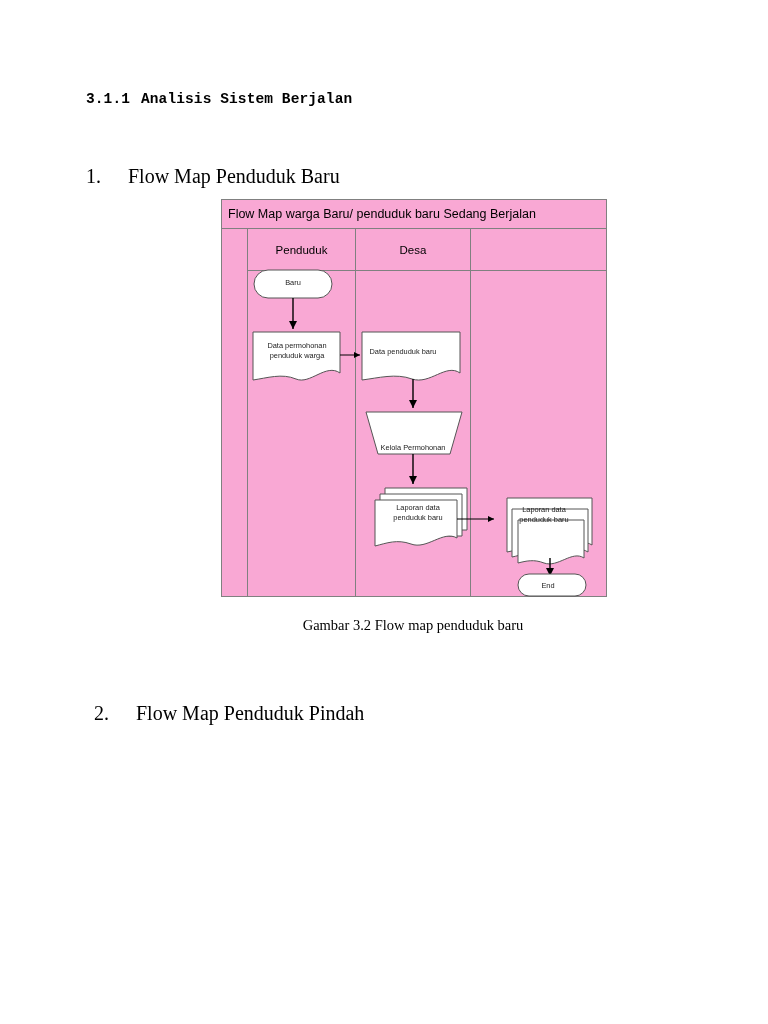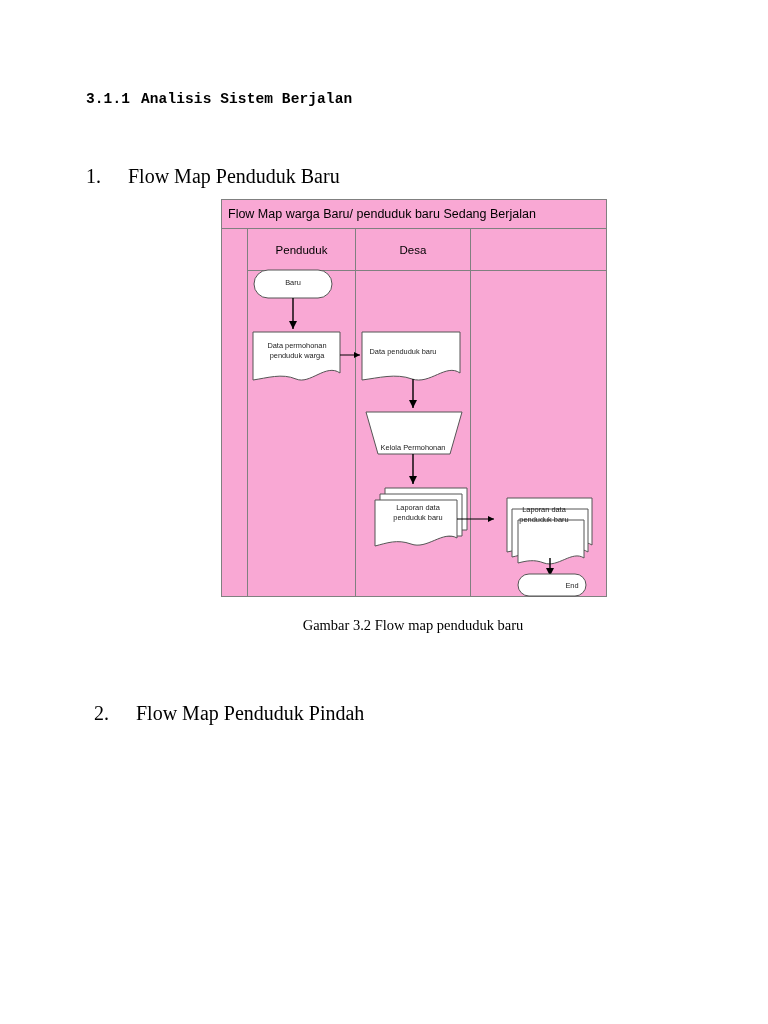--- a/index.html
+++ b/index.html
@@ -138,21 +138,21 @@
     color: #1a1a1a;
     pointer-events: none;
     white-space: pre-line;
   }
   .t-start   { left: 31px;  top: 78px;  width: 80px; }
   .t-permo   { left: 31px;  top: 141px; width: 88px; }
   .t-datapb  { left: 140px; top: 147px; width: 82px; }
   .t-kelola  { left: 143px; top: 233px; width: 96px; margin-top: 10px; }
   .t-laporan { left: 152px; top: 303px; width: 88px; }
   .t-lapkec  { left: 280px; top: 305px; width: 84px; }
-  .t-end     { left: 320px; top: 381px; width: 60px; }
+  .t-end     { left: 296px; top: 381px; width: 60px; }
 </style>
 </head>
 <body>
 
 <div class="doc-heading">
   <span class="num">3.1.1</span><span>Analisis Sistem Berjalan</span>
 </div>
 
 <div class="list-item item-1">
   <span class="marker">1.</span><span>Flow Map Penduduk Baru</span>

